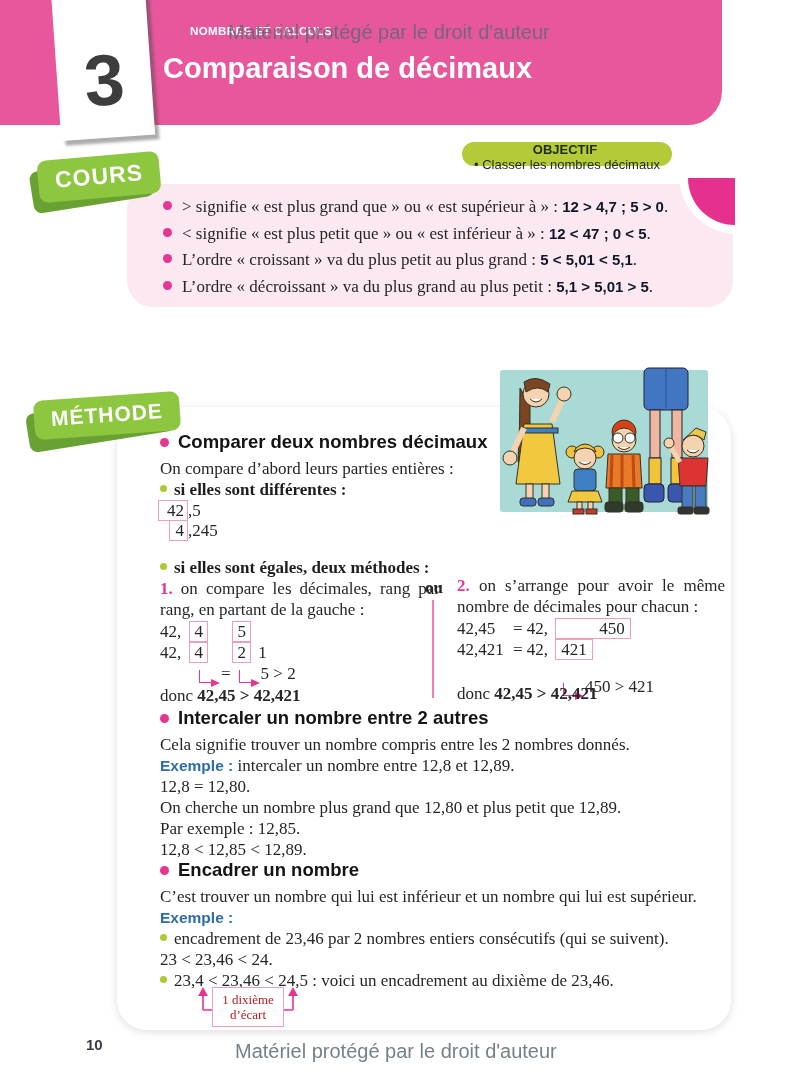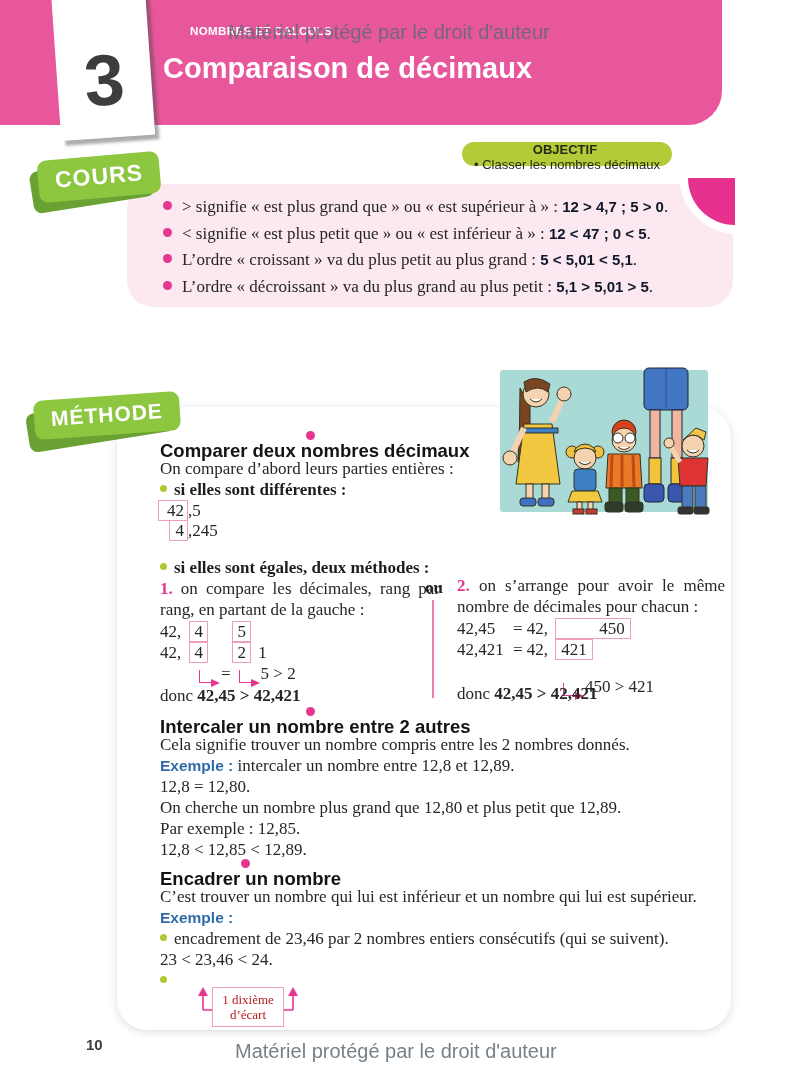--- a/index.html
+++ b/index.html
@@ -56,21 +56,21 @@
   .cours-lines{position:absolute;left:36px;top:13px;display:flex;flex-direction:column;row-gap:6px;}
   .cours-line{display:flex;align-items:baseline;font-size:17px;line-height:20.5px;color:#262626;}
   .dot-pink{flex:0 0 auto;width:9px;height:9px;border-radius:50%;background:#e6368f;
           margin-right:10px;position:relative;top:-2px;}
   .math{font-family:"Liberation Sans",sans-serif;font-weight:bold;font-size:15px;color:#0f172a;
           white-space:nowrap;}
 
   
   .card{position:absolute;left:117px;top:407px;width:614px;height:623px;background:#fff;
           border-radius:30px;box-shadow:0 2px 8px rgba(80,80,80,.18);z-index:2;}
-  .abs{position:absolute;flex-direction:column;}
+  .abs{position:absolute;}
   .h-section{display:flex;align-items:center;font-family:"Liberation Sans",sans-serif;
           font-size:18.5px;font-weight:bold;color:#141414;}
   .h-section .dot-pink{top:0;margin-right:9px;}
   .srow{font-size:17px;line-height:21px;color:#262626;}
   .bold-label{font-weight:bold;color:#1d1d1d;}
   .dot-green{display:inline-block;width:7px;height:7px;border-radius:50%;background:#b2c832;
           margin-right:7px;position:relative;top:-3px;}
   .num-pink{color:#e6368f;font-weight:bold;}
   .ex-label{font-family:"Liberation Sans",sans-serif;font-weight:bold;font-size:15.5px;color:#2d6ca8;}
   .dbox{display:inline-block;border:1px solid #ef9dbd;text-align:right;padding:0 3px;line-height:19px;}
@@ -289,21 +289,21 @@
     </div>
     <div class="abs srow" style="left:43px;top:479px;">C’est trouver un nombre qui lui est inférieur et un nombre qui lui est supérieur.</div>
     <div class="abs srow" style="left:43px;top:500px;">
       <span class="ex-label">Exemple :</span>
     </div>
     <div class="abs srow" style="left:43px;top:521px;">
       <span class="dot-green"></span><span>encadrement de 23,46 par 2 nombres entiers consécutifs (qui se suivent).</span>
     </div>
     <div class="abs srow" style="left:43px;top:542px;">23 &lt; 23,46 &lt; 24.</div>
     <div class="abs srow" style="left:43px;top:563px;">
-      <span class="dot-green"></span>
+      <span class="dot-green"></span><span>23,4 &lt; 23,46 &lt; 24,5 : voici un encadrement au dixième de 23,46.</span>
     </div>
 
     <div class="abs" style="left:68px;top:580px;width:130px;height:46px;">
       <svg width="130" height="46">
         <path d="M18 23 V8 M18 23 H27 M97 23 H108 M108 23 V8" stroke="#e6368f" stroke-width="1.6" fill="none"></path>
         <path d="M13 9 L23 9 L18 0 Z" fill="#e6368f"></path>
         <path d="M103 9 L113 9 L108 0 Z" fill="#e6368f"></path>
       </svg>
       <div class="gap-box">
         <span>1 dixième</span>

